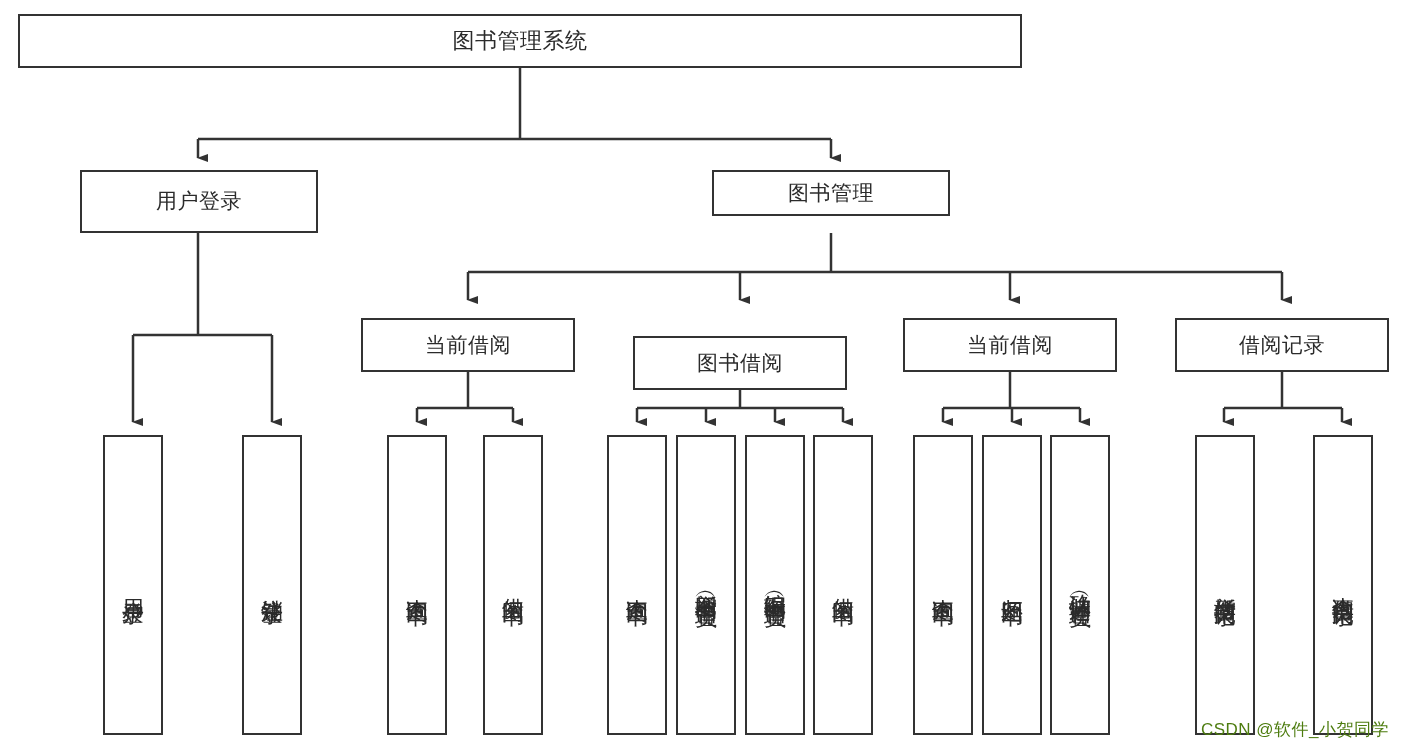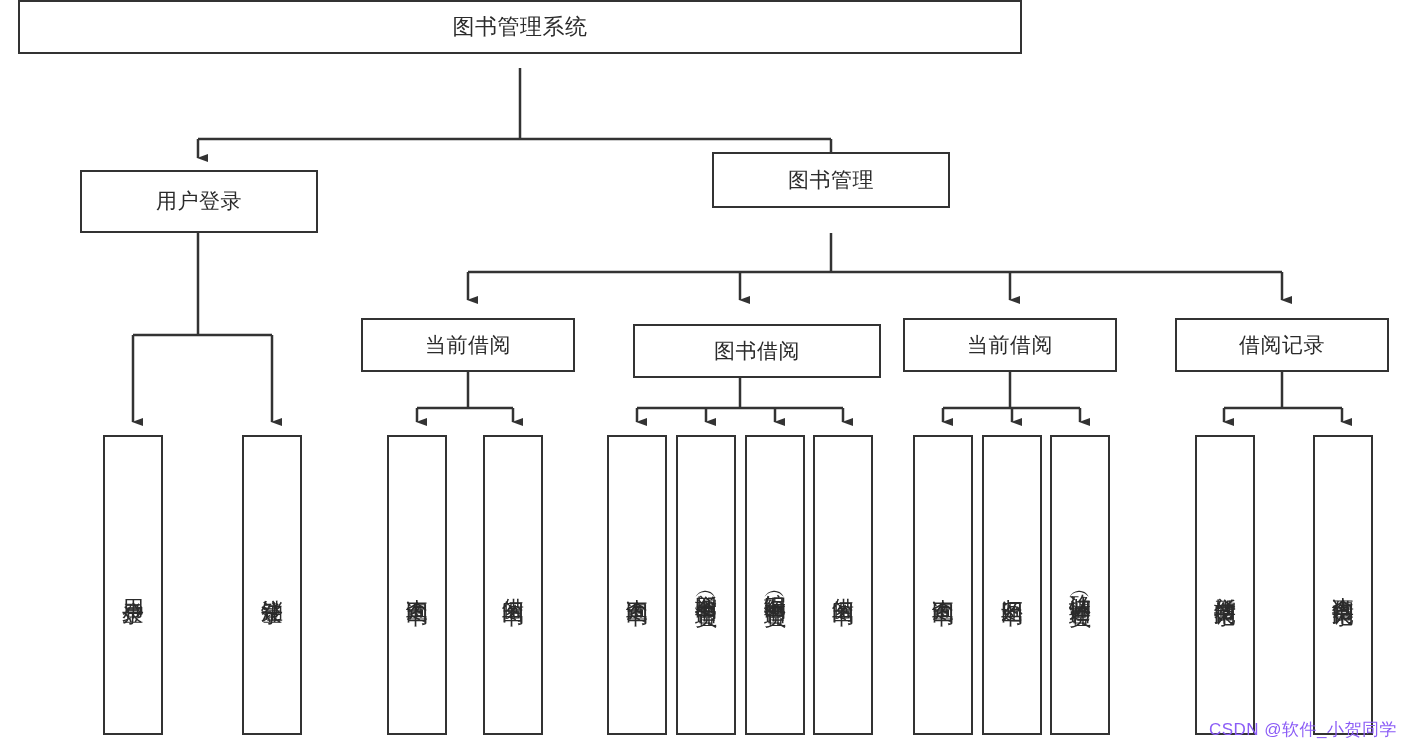--- a/index.html
+++ b/index.html
@@ -54,24 +54,24 @@
     text-orientation: upright;
     font-size: 22px;
     letter-spacing: 2px;
     line-height: 1;
   }
   #root-node .node-label {
     font-size: 22px;
   }
   #watermark {
     position: absolute;
-    right: 8px;
+    right: 16px;
     bottom: 6px;
     font-size: 17px;
-    color: #8b5cf6;
+    color: #4d7c0f;
     letter-spacing: 0.5px;
     white-space: pre;
     pointer-events: none;
   }
 </style>
 </head>
 <body>
 
 <div id="diagram-root">
 
@@ -130,35 +130,35 @@
     </g>
 
     <g stroke="#333333" stroke-width="2.5" fill="none">
       <line x1="1282" y1="372" x2="1282" y2="408"></line>
       <line x1="1224" y1="408" x2="1342" y2="408"></line>
       <line x1="1224" y1="408" x2="1224" y2="422" marker-end="url(#arrowhead)"></line>
       <line x1="1342" y1="408" x2="1342" y2="422" marker-end="url(#arrowhead)"></line>
     </g>
   </svg>
 
-  <div class="node horizontal" id="root-node" style="left:18px; top:0; width:1004px; height:54px;">
+  <div class="node horizontal" id="root-node" style="left:18px; top:14px; width:1004px; height:54px;">
     <span class="node-label">图书管理系统</span>
   </div>
 
   <div class="node horizontal" style="left:80px; top:170px; width:238px; height:63px;">
     <span class="node-label">用户登录</span>
   </div>
-  <div class="node horizontal" style="left:712px; top:152px; width:238px; height:56px;">
+  <div class="node horizontal" style="left:712px; top:170px; width:238px; height:46px;">
     <span class="node-label">图书管理</span>
   </div>
 
   <div class="node horizontal" style="left:361px; top:318px; width:214px; height:54px;">
     <span class="node-label">当前借阅</span>
   </div>
-  <div class="node horizontal" style="left:633px; top:324px; width:248px; height:54px;">
+  <div class="node horizontal" style="left:633px; top:336px; width:214px; height:54px;">
     <span class="node-label">图书借阅</span>
   </div>
   <div class="node horizontal" style="left:1175px; top:318px; width:214px; height:54px;">
     <span class="node-label">借阅记录</span>
   </div>
   <div class="node horizontal" style="left:903px; top:318px; width:214px; height:54px;">
     <span class="node-label">当前借阅</span>
   </div>
 
   <div class="node vertical" style="left:103px; top:435px; width:60px; height:300px;">

